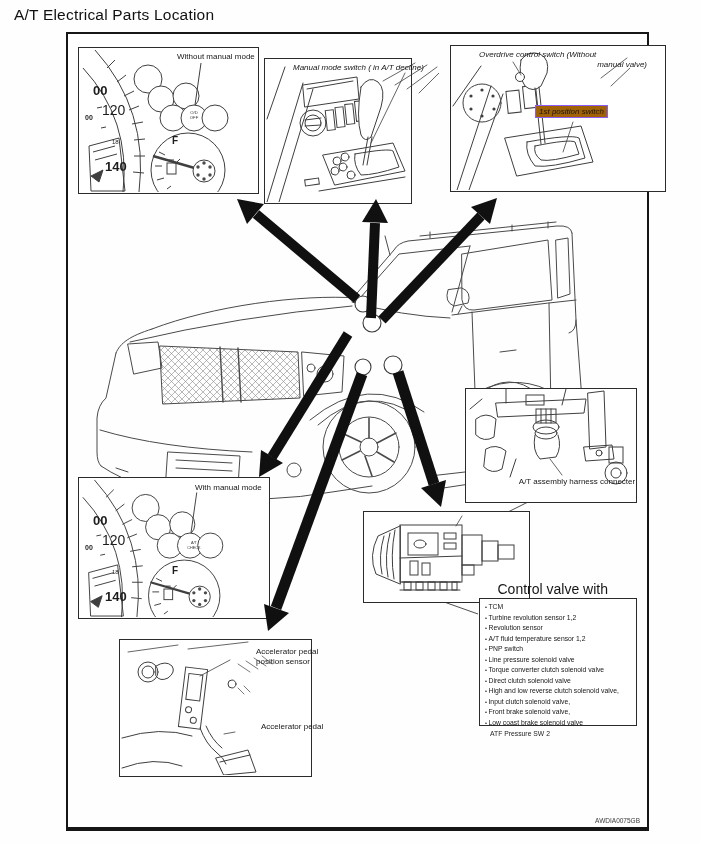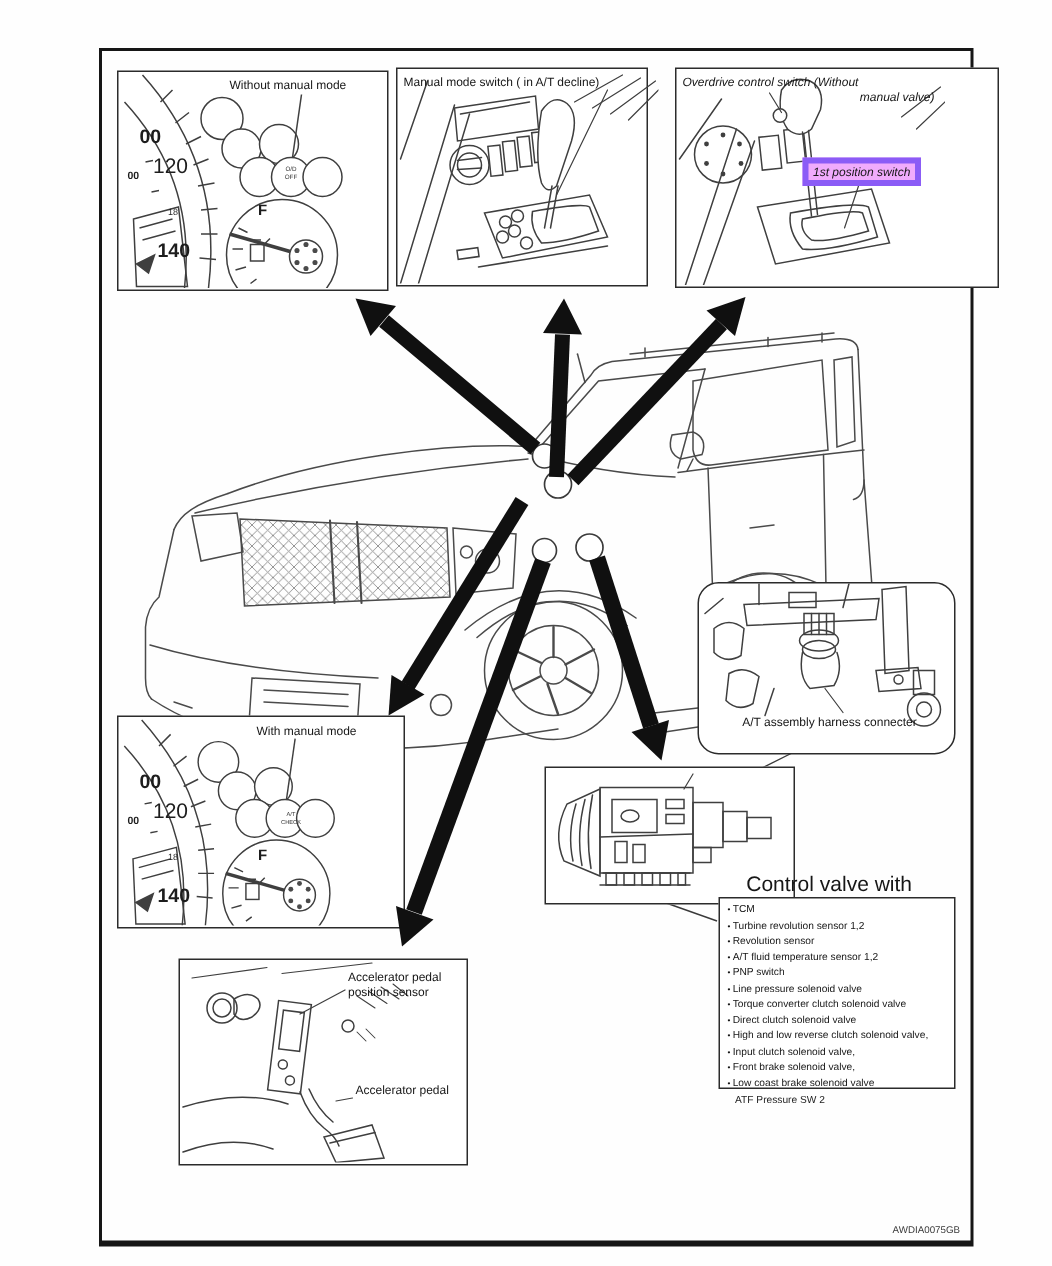--- a/index.html
+++ b/index.html
@@ -3,23 +3,23 @@
 <meta charset="utf-8">
 <style>
   html,body{margin:0;padding:0;background:#fff;}
   #page{position:relative;width:701px;height:844px;background:#fefefe;overflow:hidden;
         font-family:"Liberation Sans",sans-serif;color:#1d1d1d;}
   .abs{position:absolute;}
   #title{left:14px;top:6px;font-size:15.5px;color:#111;letter-spacing:.2px;}
   #frame{left:66px;top:32px;width:583px;height:799px;border:2px solid #161616;
          border-bottom-width:4px;box-sizing:border-box;background:transparent;}
   .cbox{border:1.2px solid #2b2b2b;background:#fff;box-sizing:border-box;}
-  .lbl{position:absolute;font-size:8px;line-height:9.5px;color:#161616;white-space:nowrap;}
+  .lbl{position:absolute;font-size:8px;line-height:9.5px;color:#161616;white-space:nowrap;margin-left:24px;}
   svg{display:block;}
-  .boxed-lbl{position:absolute;border:4px solid #8b5cf6;background:#f0abfc;padding:1px 3px;
+  .boxed-lbl{position:absolute;border:1px solid #8b5cf6;background:#a16207;padding:1px 3px;
              font-size:8px;color:#161616;white-space:nowrap;}
   
   .g-100{left:14px;top:35px;font-size:13px;font-weight:700;}
   .g-120{left:23px;top:54px;font-size:14px;font-weight:400;}
   .g-sm{left:6px;top:66px;font-size:7px;font-weight:700;}
   .g-140{left:26px;top:73px;font-size:13px;font-weight:700;margin-top:38px;}
   .g-18{left:33px;top:91px;font-size:6px;}
   .g-F{left:93px;top:87px;font-size:10px;font-weight:700;}
   .g-ind{left:102px;top:63px;width:26px;text-align:center;font-size:4.2px;line-height:4.8px;color:#333;}
   .g-ind2{font-size:3.8px;}
@@ -30,20 +30,21 @@
   .tcm-item::before{content:"• ";font-size:5.5px;}
   #tcm-footer{font-size:6.8px;line-height:9.55px;margin-left:5px;white-space:nowrap;}
   #cv-title{left:470px;top:581px;width:138px;text-align:right;font-size:14px;color:#161616;}
   #fig-code{left:530px;top:817px;width:110px;text-align:right;font-size:6.5px;color:#3a3a3a;}
 </style>
 </head>
 <body>
 
 <div id="page">
 
+  <div id="title" class="abs">A/T Electrical Parts Location</div>
 
   <div id="frame" class="abs"></div>
 
   <svg class="abs" style="left:0;top:0" width="701" height="844" viewBox="0 0 701 844">
     <defs>
       <pattern id="xh" width="7" height="7" patternUnits="userSpaceOnUse">
         <path d="M0,7 L7,0 M0,0 L7,7" stroke="#8a8a8a" stroke-width="0.6" fill="none"></path>
       </pattern>
     </defs>
     <g stroke="#4a4a4a" stroke-width="1" fill="none" stroke-linecap="round">
@@ -158,21 +159,21 @@
     <span class="lbl" style="left:74px;top:4px;">Without manual mode</span>
     <span class="abs g-100">00</span>
     <span class="abs g-120">120</span>
     <span class="abs g-sm">00</span>
     <span class="abs g-140">140</span>
     <span class="abs g-18">18</span>
     <span class="abs g-F">F</span>
     <span class="abs g-ind"><span>O/D</span><br><span>OFF</span></span>
   </div>
 
-  <div class="abs cbox" style="left:264px;top:45px;width:168px;height:146px;">
+  <div class="abs cbox" style="left:264px;top:58px;width:148px;height:146px;font-style:italic;">
     <svg width="174" height="143" viewBox="0 0 174 143">
       <g stroke="#3f3f3f" stroke-width="1" fill="none" stroke-linecap="round">
         <path d="M2,143 L38,24 M14,143 L48,30 M20,8 L2,60"></path>
         <path d="M118,22 150,4 M130,26 162,6 M142,30 172,8 M154,34 174,14" stroke-width="0.8"></path>
         <path d="M38,26 L92,18 L94,40 L40,48 Z"></path>
         <path d="M42,30 L88,22"></path>
         <circle cx="48" cy="64" r="13"></circle>
           <circle cx="48" cy="64" r="8"></circle>
         <path d="M40,61 L56,59 M40,67 L56,66"></path>
         <g transform="rotate(-6 76 58)">
@@ -299,21 +300,21 @@
         <path d="M96,118 L128,110 L136,132 L104,135 Z"></path>
         <path d="M100,122 L130,115"></path>
         <path d="M110,20 L80,36" stroke-width="0.8"></path>
         <path d="M115,92 L104,94" stroke-width="0.8"></path>
       </g>
     </svg>
     <span class="lbl" style="left:112px;top:7px;"><span>Accelerator pedal</span><br><span>position sensor</span></span>
     <span class="lbl" style="left:117px;top:82px;">Accelerator pedal</span>
   </div>
 
-  <div class="abs cbox" style="left:465px;top:388px;width:172px;height:115px;border-radius:14px;">
+  <div class="abs cbox" style="left:465px;top:388px;width:172px;height:115px;">
     <svg width="170" height="112" viewBox="0 0 170 112">
       <g stroke="#3f3f3f" stroke-width="1" fill="none" stroke-linecap="round">
         <path d="M40,0 L40,14 M100,0 L96,16"></path>
         <path d="M30,14 L120,10 L118,24 L32,28 Z"></path>
         <rect x="60" y="6" width="18" height="10"></rect>
         <path d="M122,4 L138,2 L140,58 L124,60 Z"></path>
         <path d="M118,58 L146,56 L148,70 L120,72 Z"></path>
         <circle cx="133" cy="64" r="3"></circle>
         <rect x="143" y="58" width="14" height="16"></rect>
         <circle cx="150" cy="84" r="11"></circle>

